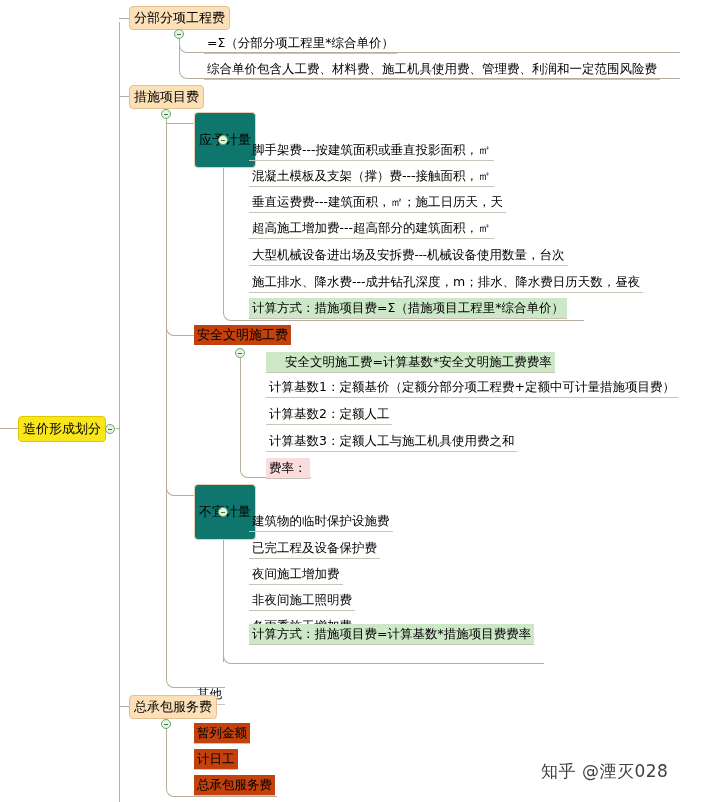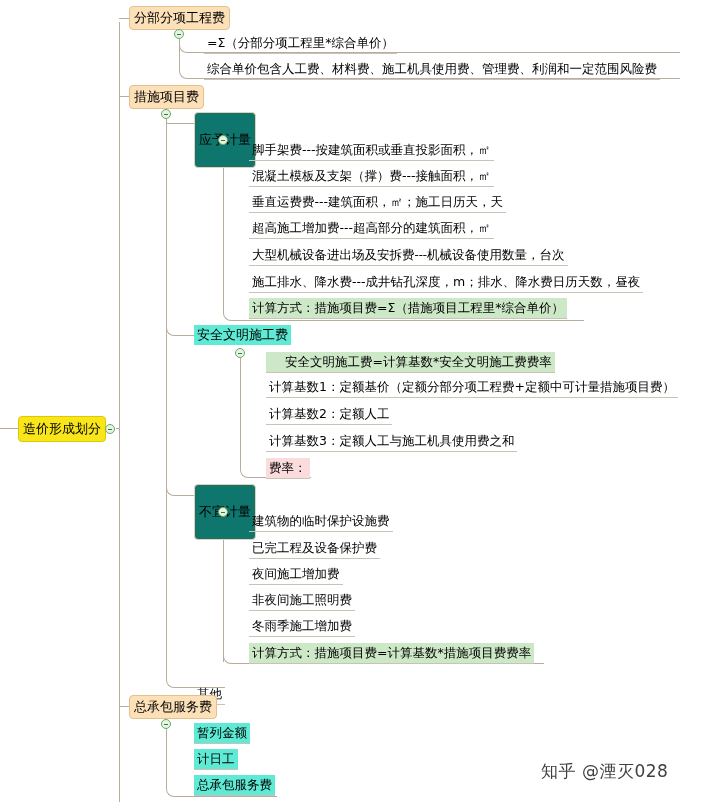--- a/index.html
+++ b/index.html
@@ -7,21 +7,21 @@
          font-family:"DejaVu Sans","Liberation Sans",sans-serif; font-size:12.5px; color:#000; }
   .line { position:absolute; background:#b8ad9c; }
   .curve { position:absolute; border-left:1px solid #b8ad9c; border-bottom:1px solid #b8ad9c; border-bottom-left-radius:8px; }
   .node { position:absolute; white-space:nowrap; line-height:20px; height:20px; padding:0 3px; }
   .topic { background:#fce0b8; border:1px solid #e3c08e; border-radius:4px; height:22px; line-height:22px; padding:0 4px; font-size:13px; }
   .sub { background:#0f766e; border:1px solid #ead0b0; border-radius:4px; height:22px; line-height:22px; padding:16px 4px; font-size:13px; }
   .root { background:#f8e51a; border:1px solid #e0c800; border-radius:4px; height:24px; line-height:24px; padding:0 4px; font-size:13px; }
   .leaf { border-bottom:1px solid #c9c2b6; }
   .green { background:#cde8c7; }
   .pink { background:#fbdcdc; }
-  .peach { background:#5eead4; }
+  .peach { background:#c2410c; }
   .toggle { position:absolute; width:10px; height:10px; border:1px solid #6aa86a; border-radius:50%; background:#e6f4e2; box-sizing:border-box; }
   .toggle::after { content:""; position:absolute; left:2px; right:2px; top:4px; height:1px; background:#3b7a3b; }
   .watermark { position:absolute; left:541px; top:760px; color:#404040; font-size:17px; letter-spacing:0.5px; }
 </style>
 </head>
 <body>
 
 <div class="line" style="left:0;top:428px;width:18px;height:1px;"></div>
 <div class="line" style="left:116px;top:428px;width:4px;height:1px;"></div>
 <div class="line" style="left:119px;top:22px;width:1px;height:780px;"></div>
@@ -79,21 +79,21 @@
 <div class="node leaf" style="left:266px;top:431px;">计算基数3：定额人工与施工机具使用费之和</div>
 <div class="node leaf pink" style="left:266px;top:458px;">费率：</div>
 
 <div class="node sub" style="left:194px;top:484px;">不宜计量</div>
 <div class="toggle" style="left:218px;top:507px;"></div>
 <div class="node leaf" style="left:249px;top:511px;">建筑物的临时保护设施费</div>
 <div class="node leaf" style="left:249px;top:538px;">已完工程及设备保护费</div>
 <div class="node leaf" style="left:249px;top:564px;">夜间施工增加费</div>
 <div class="node leaf" style="left:249px;top:590px;">非夜间施工照明费</div>
 <div class="node leaf" style="left:249px;top:616px;">冬雨季施工增加费</div>
-<div class="node leaf green" style="left:249px;top:643px;">计算方式：措施项目费=计算基数*措施项目费费率</div>
+<div class="node leaf green" style="left:249px;top:624px;">计算方式：措施项目费=计算基数*措施项目费费率</div>
 
 <div class="node leaf" style="left:194px;top:684px;">其他</div>
 
 <div class="node topic" style="left:129px;top:695px;">总承包服务费</div>
 <div class="toggle" style="left:161px;top:719px;"></div>
 <div class="node leaf peach" style="left:194px;top:723px;">暂列金额</div>
 <div class="node leaf peach" style="left:194px;top:749px;">计日工</div>
 <div class="node leaf peach" style="left:194px;top:775px;">总承包服务费</div>
 
 <div class="watermark">知乎 @湮灭028</div>

